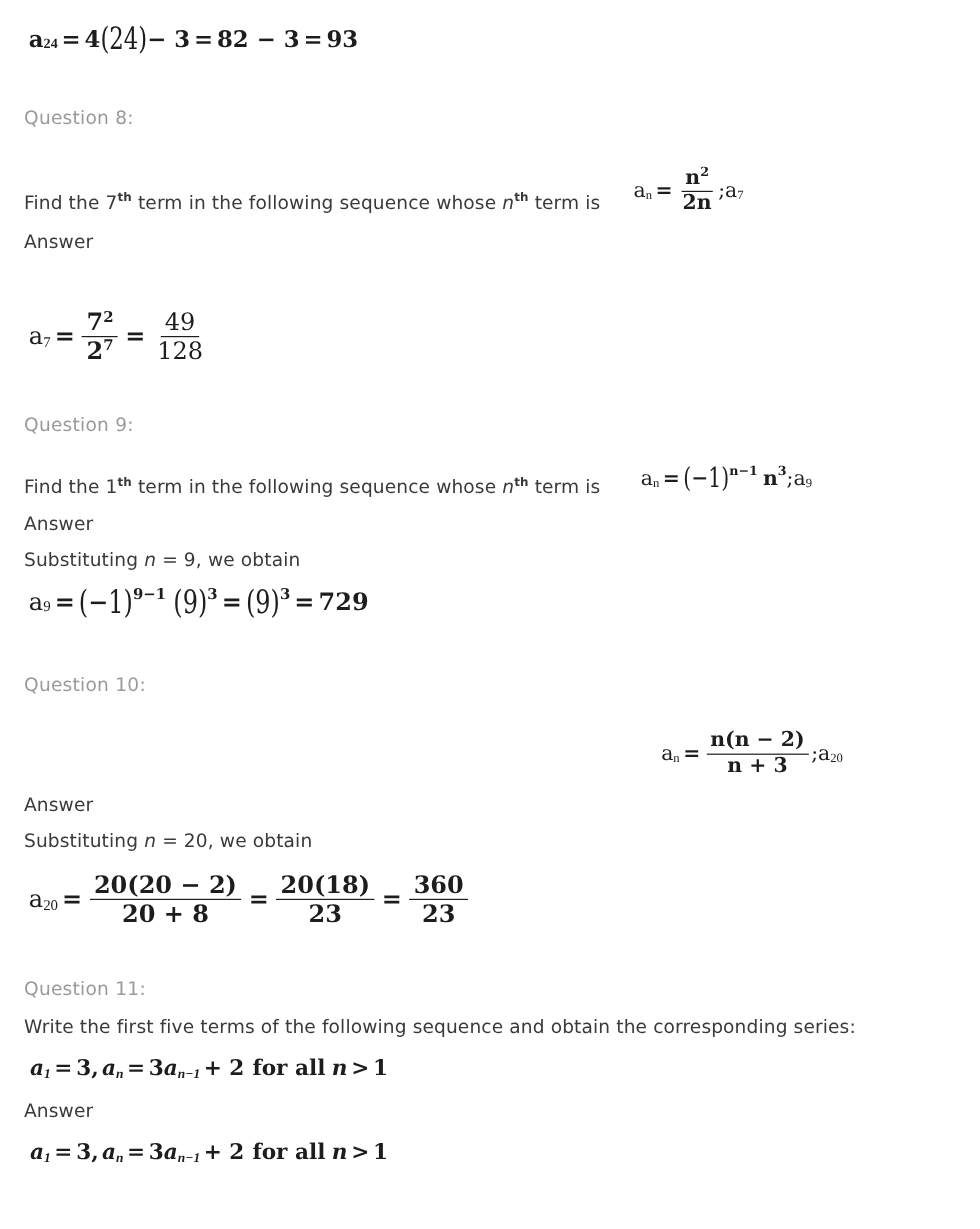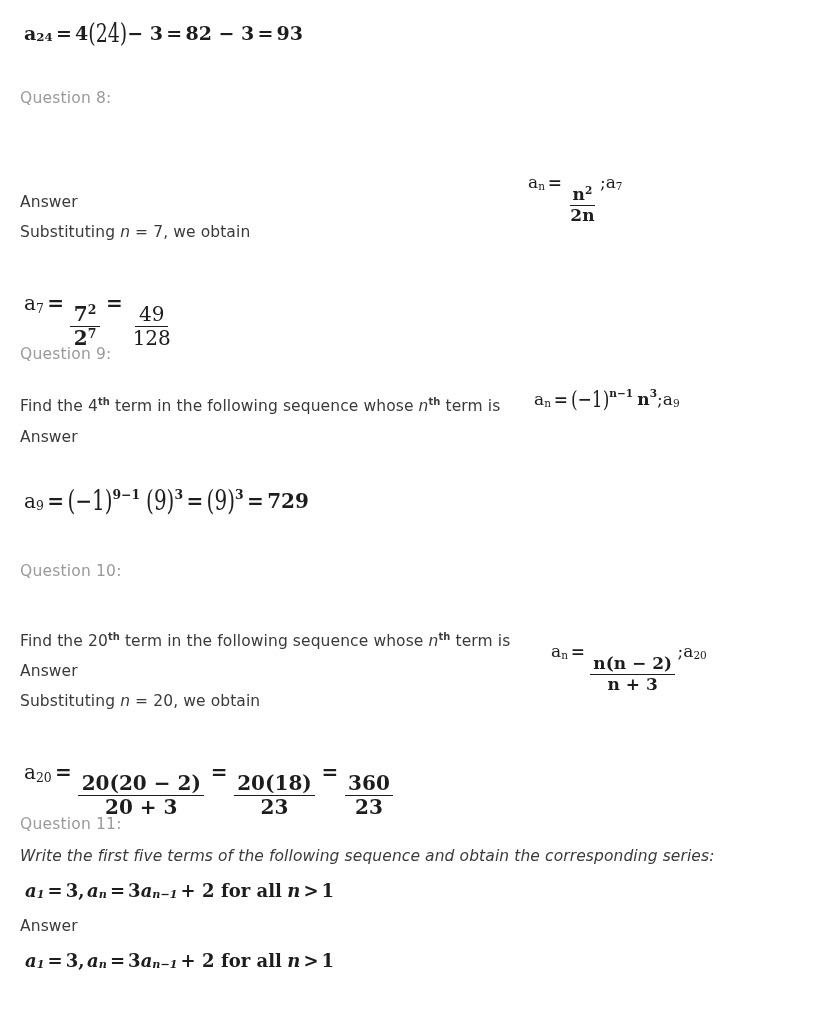--- a/index.html
+++ b/index.html
@@ -54,20 +54,21 @@
     display: inline-flex;
     align-items: center;
   }
   .math.italicvar { font-style: italic; }
   .math .sub {
     font-size: 0.62em;
     vertical-align: sub;
     position: relative;
     top: 0.38em;
     font-weight: bold;
+    font-family: Liberation Serif, serif;
   }
   .math .sup {
     font-size: 0.62em;
     position: relative;
     top: -0.55em;
     font-weight: bold;
   }
   .math .op { margin: 0 0.17em; }
   .math .paren {
     display: inline-block;
@@ -79,21 +80,20 @@
     display: inline-flex;
     flex-direction: column;
     align-items: center;
     vertical-align: middle;
     margin: 0 0.14em;
     line-height: 1.04;
   }
   .frac .num {
     padding: 0 0.18em 1px 0.18em;
     border-bottom: 1.4px solid #1d1d1d;
-    margin-top: 46px;
   }
   .frac .den {
     padding: 1px 0.18em 0 0.18em;
     text-align: right;
   }
   
   .abs { position: absolute; }
 </style>
 </head>
 <body>
@@ -108,97 +108,97 @@
       <span class="paren">(24)</span>
     <span>− 3</span>
     <span class="op">=</span>
     <span>82 − 3</span>
     <span class="op">=</span>
     <span>93</span>
   </div>
 
   <div class="abs qhead" style="left:20px; top:91px;">Question 8:</div>
 
+  <div class="abs body-line" style="left:20px; top:160px;">
+    <span>Find the 7</span><sup>th</sup><span> term in the following sequence whose </span><span class="it">n</span><sup>th</sup><span> term is</span>
+  </div>
 
   <div class="abs math" style="left:528px; top:140px; font-size:17px;">
     <span style="font-weight:normal;">a</span>
       <span class="sub" style="font-weight:normal;">n</span>
     <span class="op">=</span>
     <span class="frac">
       <span class="num"><span>n</span><span class="sup">2</span></span>
       <span class="den">2n</span>
     </span>
     <span style="font-weight:normal;">;</span>
       <span style="font-weight:normal;">a</span>
       <span class="sub" style="font-weight:normal;">7</span>
   </div>
 
   <div class="abs body-line" style="left:20px; top:193px;">Answer</div>
 
-  <div class="abs body-line" style="left:20px; top:223px;">
-    <span>Substituting </span><span class="it">n</span><span> = 7, we obtain</span>
-  </div>
 
   <div class="abs math" style="left:24px; top:258px; font-size:20px;">
     <span style="font-weight:normal;">a</span>
       <span class="sub" style="font-weight:normal;">7</span>
     <span class="op">=</span>
     <span class="frac">
       <span class="num"><span>7</span><span class="sup">2</span></span>
       <span class="den"><span>2</span><span class="sup">7</span></span>
     </span>
     <span class="op">=</span>
     <span class="frac" style="font-weight:normal;">
       <span class="num">49</span>
       <span class="den">128</span>
     </span>
   </div>
 
   <div class="abs qhead" style="left:20px; top:347px;">Question 9:</div>
 
   <div class="abs body-line" style="left:20px; top:397px;">
-    <span>Find the 4</span><sup>th</sup><span> term in the following sequence whose </span><span class="it">n</span><sup>th</sup><span> term is</span>
+    <span>Find the 1</span><sup>th</sup><span> term in the following sequence whose </span><span class="it">n</span><sup>th</sup><span> term is</span>
   </div>
 
   <div class="abs math" style="left:534px; top:389px; font-size:17px;">
     <span style="font-weight:normal;">a</span>
       <span class="sub" style="font-weight:normal;">n</span>
     <span class="op">=</span>
     <span class="paren">(−1)</span>
       <span class="sup">n−1</span>
     <span style="margin-left:0.25em;">n</span>
       <span class="sup">3</span>
     <span style="font-weight:normal;">;</span>
       <span style="font-weight:normal;">a</span>
       <span class="sub" style="font-weight:normal;">9</span>
   </div>
 
   <div class="abs body-line" style="left:20px; top:428px;">Answer</div>
 
+  <div class="abs body-line" style="left:20px; top:458px;">
+    <span>Substituting </span><span class="it">n</span><span> = 9, we obtain</span>
+  </div>
 
   <div class="abs math" style="left:24px; top:489px; font-size:20px;">
     <span style="font-weight:normal;">a</span>
       <span class="sub" style="font-weight:normal;">9</span>
     <span class="op">=</span>
     <span class="paren">(−1)</span>
       <span class="sup">9−1</span>
     <span class="paren" style="margin-left:0.3em;">(9)</span>
       <span class="sup">3</span>
     <span class="op">=</span>
     <span class="paren">(9)</span>
       <span class="sup">3</span>
     <span class="op">=</span>
     <span>729</span>
   </div>
 
   <div class="abs qhead" style="left:20px; top:564px;">Question 10:</div>
 
-  <div class="abs body-line" style="left:20px; top:632px;">
-    <span>Find the 20</span><sup>th</sup><span> term in the following sequence whose </span><span class="it">n</span><sup>th</sup><span> term is</span>
-  </div>
 
   <div class="abs math" style="left:551px; top:609px; font-size:17px;">
     <span style="font-weight:normal;">a</span>
       <span class="sub" style="font-weight:normal;">n</span>
     <span class="op">=</span>
     <span class="frac">
       <span class="num">n(n − 2)</span>
       <span class="den">n + 3</span>
     </span>
     <span style="font-weight:normal;">;</span>
@@ -211,37 +211,37 @@
   <div class="abs body-line" style="left:20px; top:692px;">
     <span>Substituting </span><span class="it">n</span><span> = 20, we obtain</span>
   </div>
 
   <div class="abs math" style="left:24px; top:727px; font-size:20px;">
     <span style="font-weight:normal;">a</span>
       <span class="sub" style="font-weight:normal;">20</span>
     <span class="op">=</span>
     <span class="frac">
       <span class="num">20(20 − 2)</span>
-      <span class="den">20 + 3</span>
+      <span class="den">20 + 8</span>
     </span>
     <span class="op">=</span>
     <span class="frac">
       <span class="num">20(18)</span>
       <span class="den">23</span>
     </span>
     <span class="op">=</span>
     <span class="frac">
       <span class="num">360</span>
       <span class="den">23</span>
     </span>
   </div>
 
   <div class="abs qhead" style="left:20px; top:817px;text-align:right;">Question 11:</div>
 
-  <div class="abs body-line" style="left:20px; top:847px;font-style:italic;">Write the first five terms of the following sequence and obtain the corresponding series:</div>
+  <div class="abs body-line" style="left:20px; top:847px;">Write the first five terms of the following sequence and obtain the corresponding series:</div>
 
   <div class="abs math italicvar" style="left:25px; top:880px; font-size:18px; font-family:'DejaVu Serif', serif;">
     <span>a</span>
       <span class="sub">1</span>
     <span class="op" style="font-style:normal;">=</span>
     <span style="font-style:normal;">3,</span>
     <span style="margin-left:0.15em;">a</span>
       <span class="sub">n</span>
     <span class="op" style="font-style:normal;">=</span>
     <span style="font-style:normal;">3</span>

